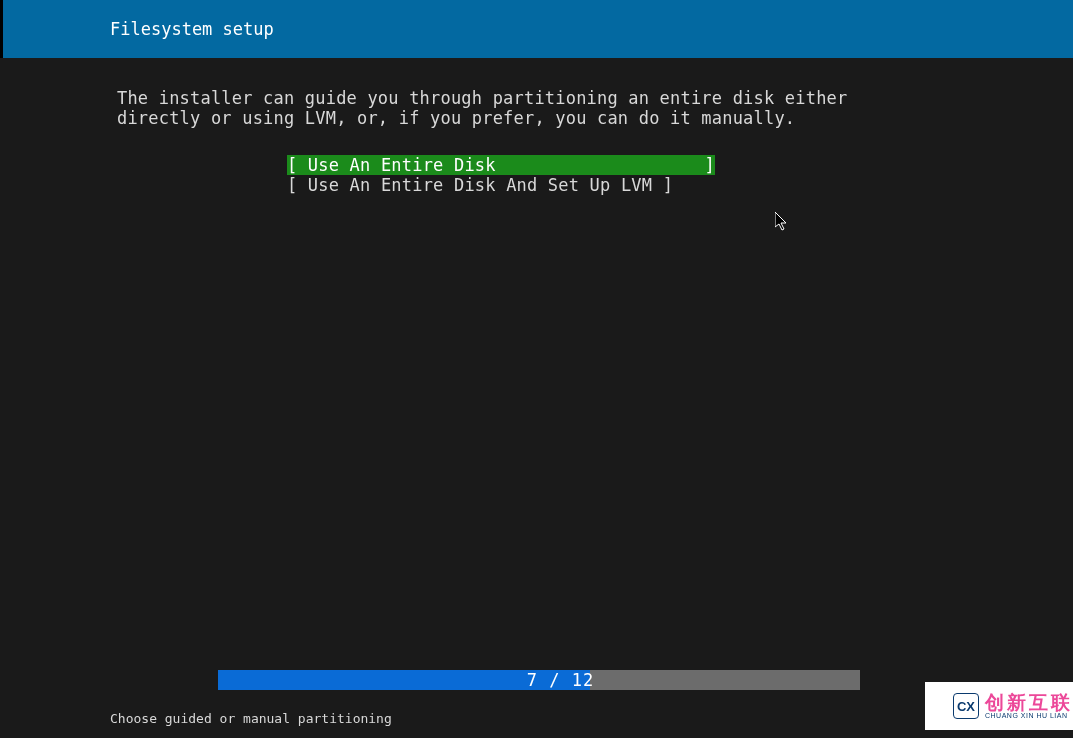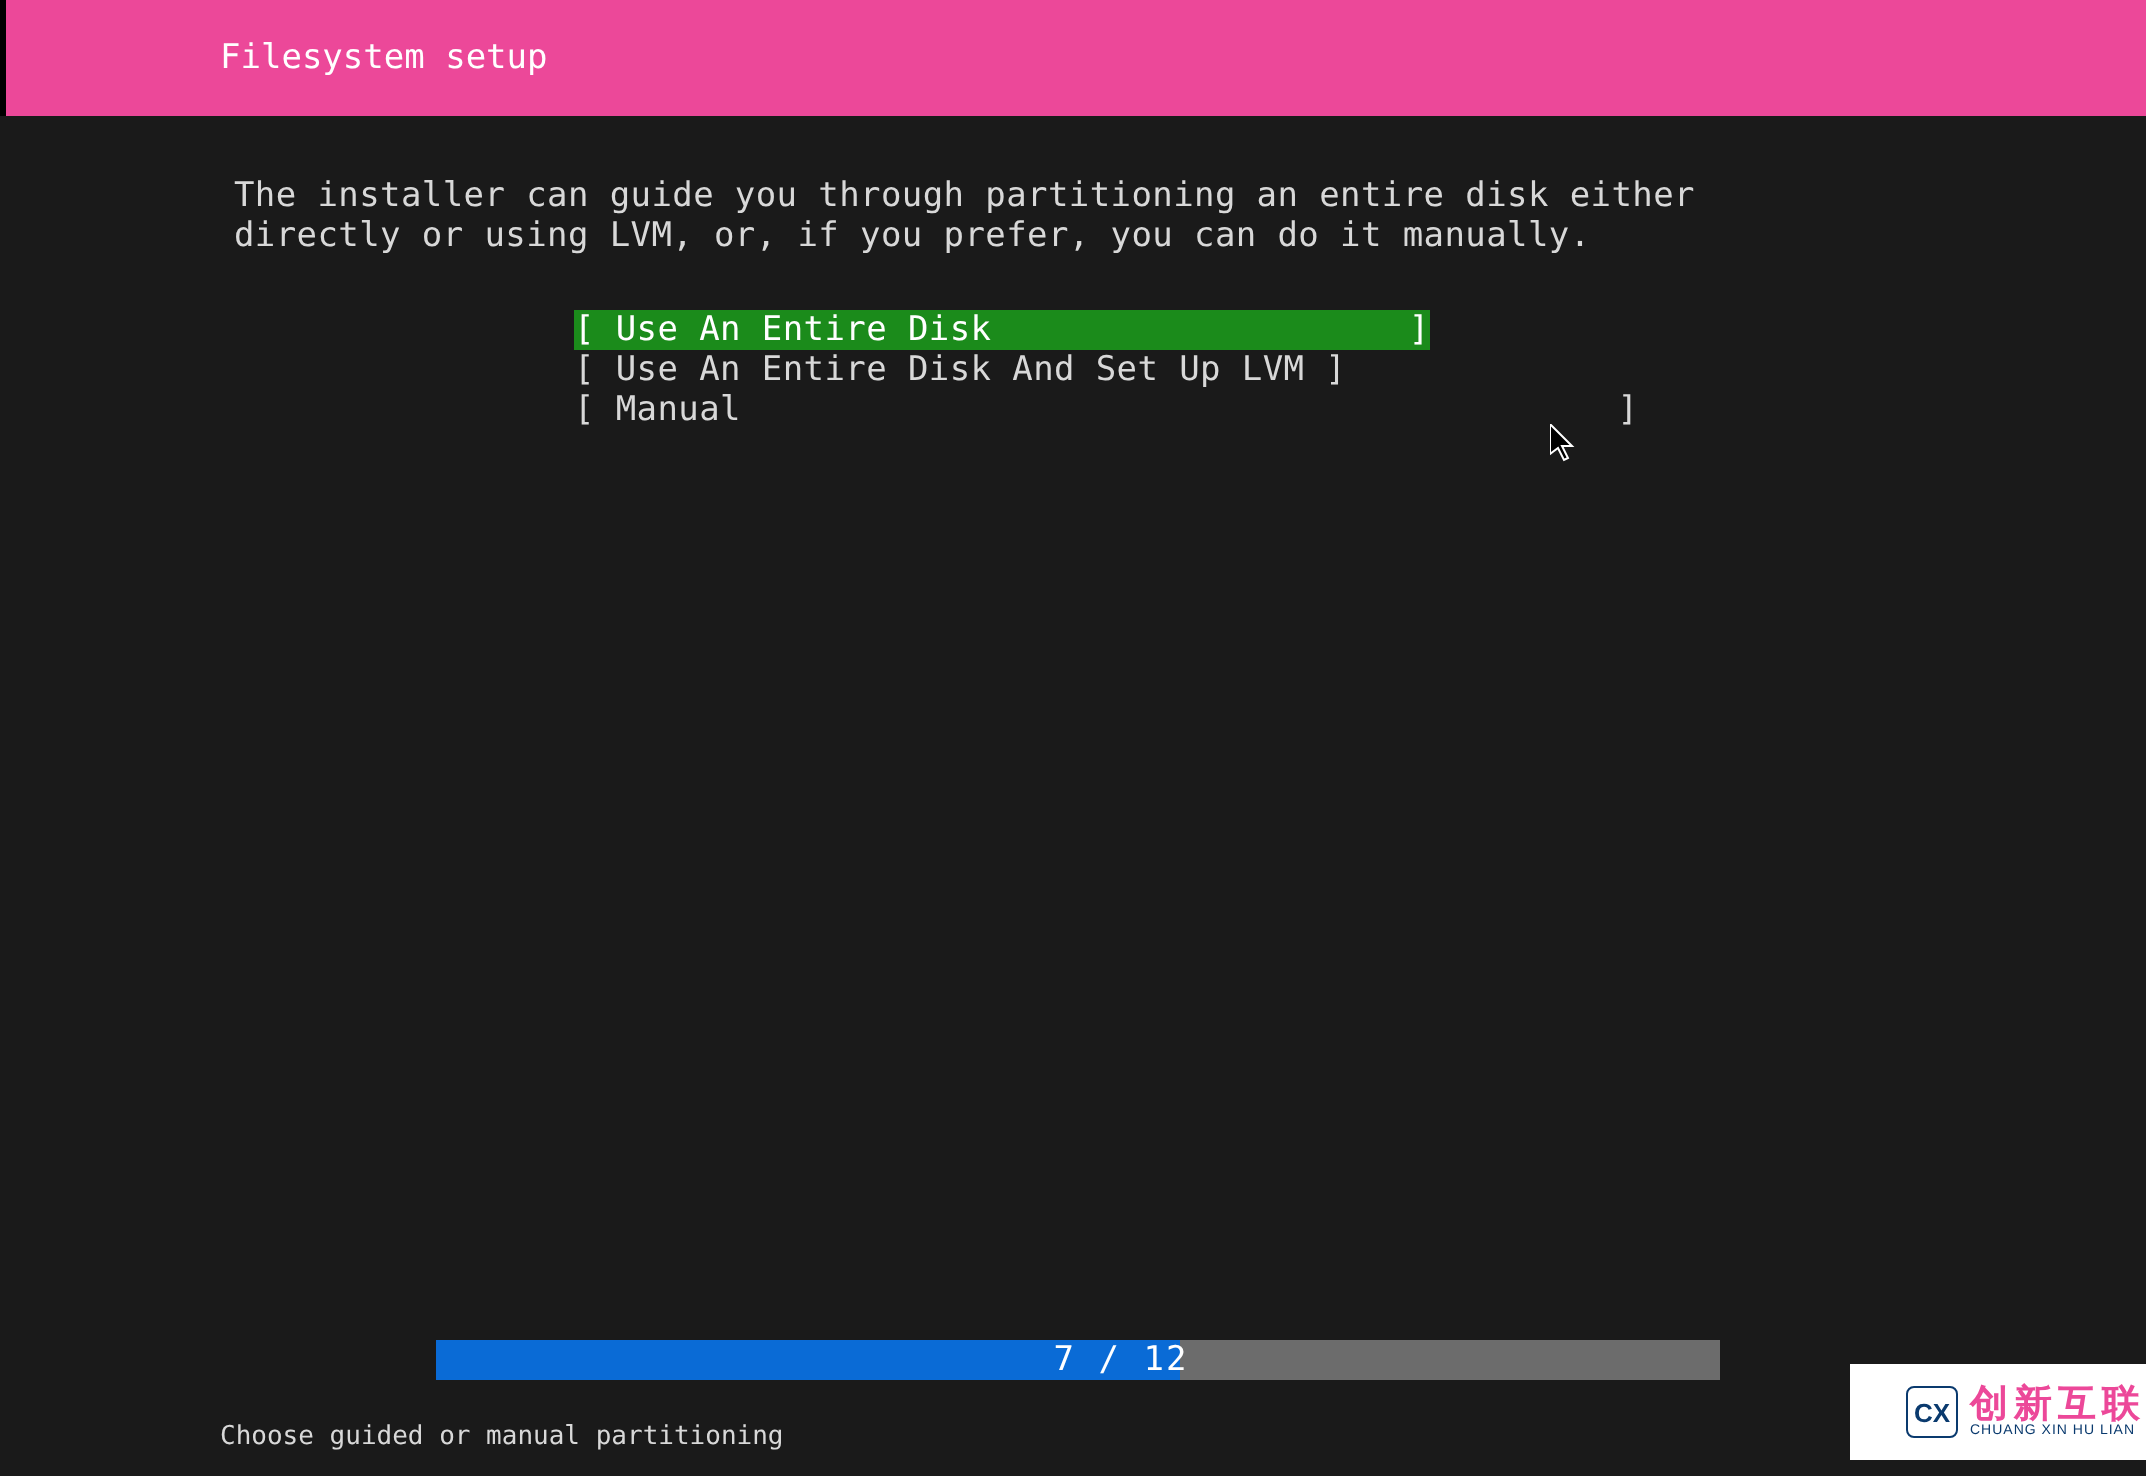--- a/index.html
+++ b/index.html
@@ -7,21 +7,21 @@
       width: 1073px;
       height: 738px;
       background: #1a1a1a;
       font-family: "DejaVu Sans Mono", "Liberation Mono", Consolas, monospace;
       font-size: 17px;
       color: #d8d8d8;
       overflow: hidden;
       position: relative;
     }
     .header {
-      background: #ec4899;
+      background: #0369a1;
       height: 58px;
       padding-left: 110px;
       display: flex;
       align-items: center;
       color: #ffffff;
       font-size: 17px;
     }
     .header-edge {
       position:absolute;
       top:0; left:0;
@@ -123,21 +123,20 @@
   <span>Filesystem setup</span>
 </div>
 
 <div class="body-area">
   <div class="para"><span>The installer can guide you through partitioning an entire disk either</span>
 <span>directly or using LVM, or, if you prefer, you can do it manually.</span></div>
 
   <div class="menu">
     <div class="menu-item selected"><span>[ Use An Entire Disk                    ]</span></div>
     <div class="menu-item"><span>[ Use An Entire Disk And Set Up LVM ]</span></div>
-    <div class="menu-item"><span>[ Manual                                          ]</span></div>
   </div>
 </div>
 
 <div class="progress-row">
   <div class="progress-fill" style="width:58%"></div>
   <div class="progress-label">7 / 12</div>
 </div>
 
 <div class="hint">Choose guided or manual partitioning</div>
 

